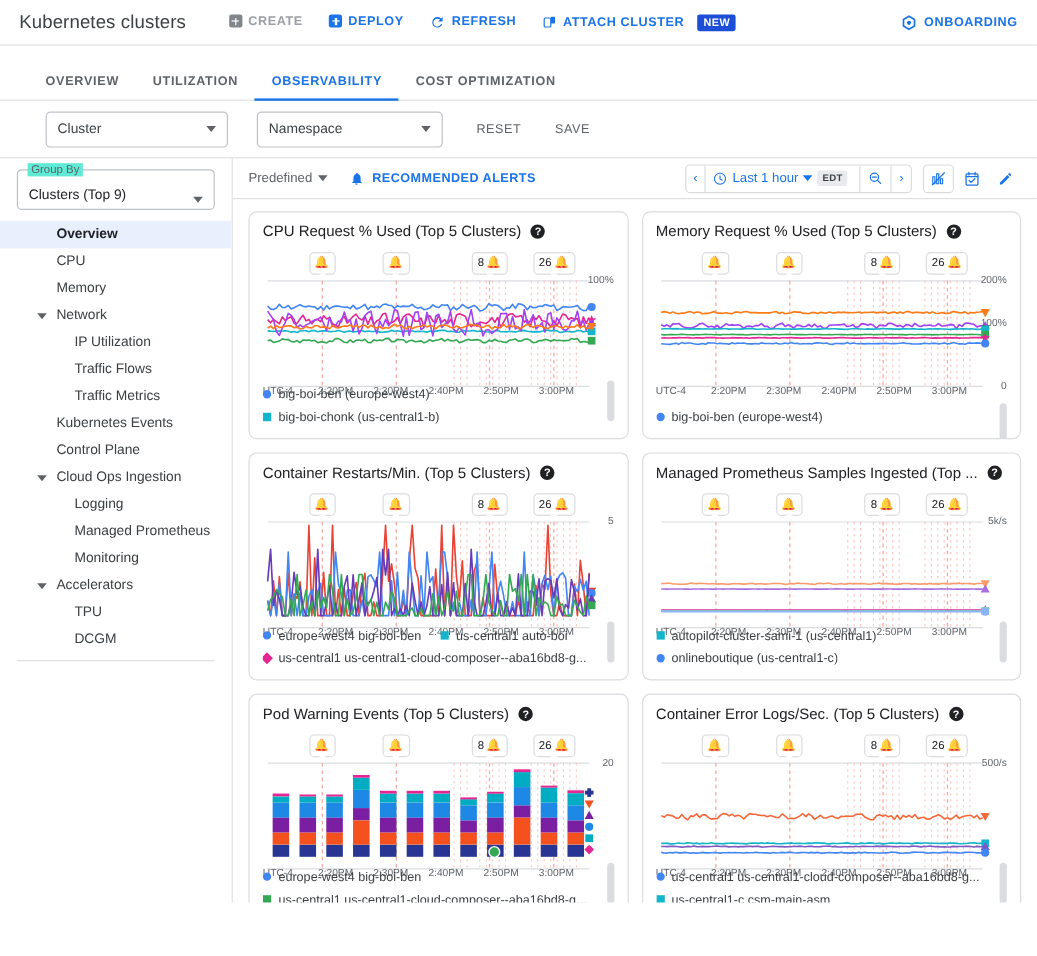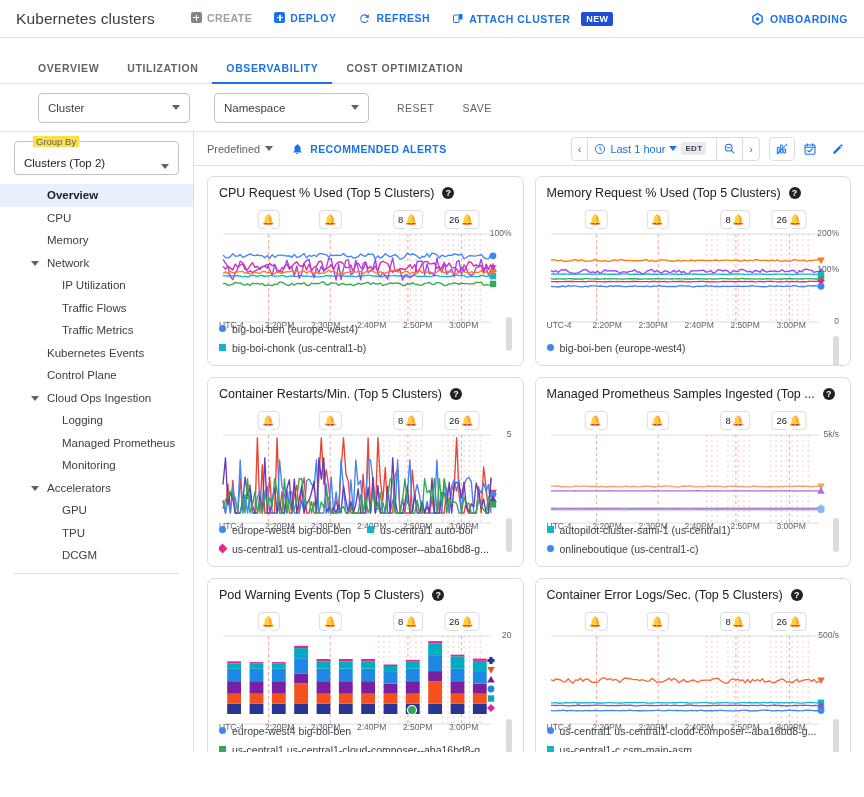--- a/index.html
+++ b/index.html
@@ -104,22 +104,22 @@
     padding-top: 9px;
     overflow: hidden;
   }
   .groupby {
     margin: 0 14px 9px 14px;
     height: 34px; border: 1px solid #bdc1c6; border-radius: 4px;
     position: relative; display: flex; align-items: flex-end;
     padding: 0 9px 5px 9px; cursor: pointer;
   }
   .groupby .flt {
-    position: absolute; top: -6px; left: 18px;
-    background: #fde047; padding: 0 3px;
+    position: absolute; top: -6px; left: 8px;
+    background: #5eead4; padding: 0 3px;
     font-size: 9.5px; color: #5f6368;
   }
   .groupby .val { flex: 1; font-size: 11.5px; color: #202124; }
   .nav-item {
     height: 22.5px; display: flex; align-items: center;
     font-size: 11.5px; color: #3c4043; cursor: pointer;
     padding-left: 47px; position: relative; white-space: nowrap;
   }
   .nav-item.active { background: #e8f0fe; font-weight: 600; color: #202124; }
   .nav-item.sub { padding-left: 62px; }
@@ -286,21 +286,21 @@
   </div>
   <div class="txt-btn" style="margin-left:28px">RESET</div>
   <div class="txt-btn" style="margin-left:28px">SAVE</div>
 </div>
 
 <div class="body-split">
 
   <div class="sidebar">
     <div class="groupby">
       <span class="flt">Group By</span>
-      <span class="val">Clusters (Top 2)</span>
+      <span class="val">Clusters (Top 9)</span>
       <span class="caret"></span>
     </div>
     <div id="nav-list">
         <div class="nav-item active">
           <span>Overview</span>
         </div>
         <div class="nav-item">
           <span>CPU</span>
         </div>
         <div class="nav-item">
@@ -334,23 +334,20 @@
         </div>
         <div class="nav-item sub">
           <span>Managed Prometheus</span>
         </div>
         <div class="nav-item sub">
           <span>Monitoring</span>
         </div>
         <div class="nav-item">
           <span class="exp"></span>
           <span>Accelerators</span>
-        </div>
-        <div class="nav-item sub">
-          <span>GPU</span>
         </div>
         <div class="nav-item sub">
           <span>TPU</span>
         </div>
         <div class="nav-item sub">
           <span>DCGM</span>
         </div>
         <div class="nav-div"></div>
       </div>
   </div>

